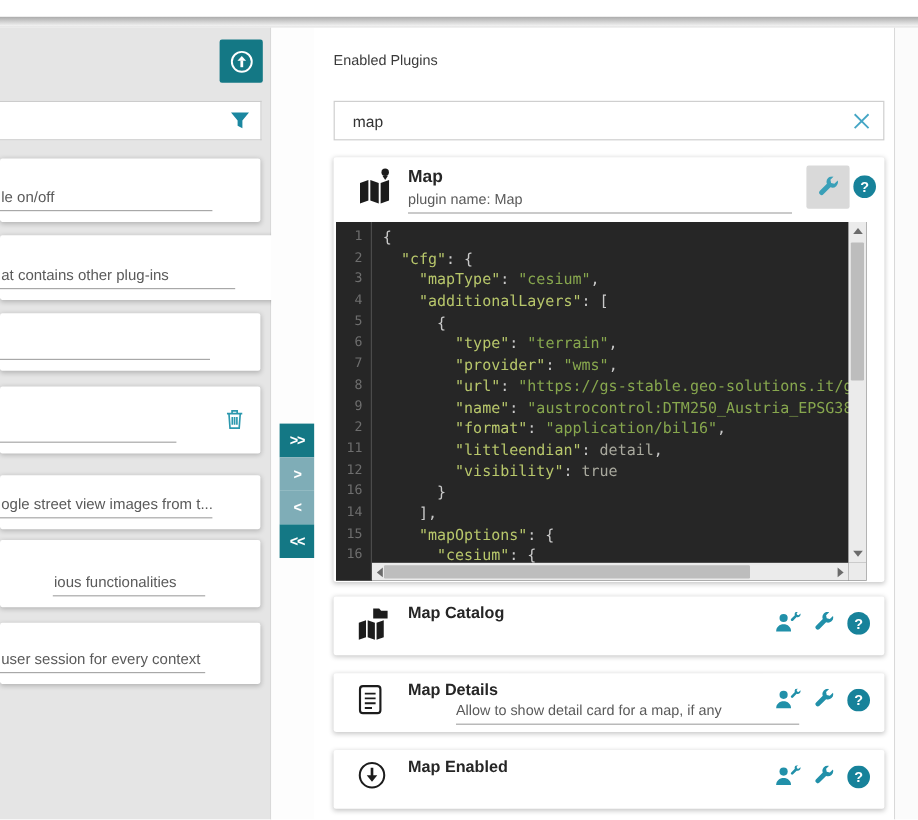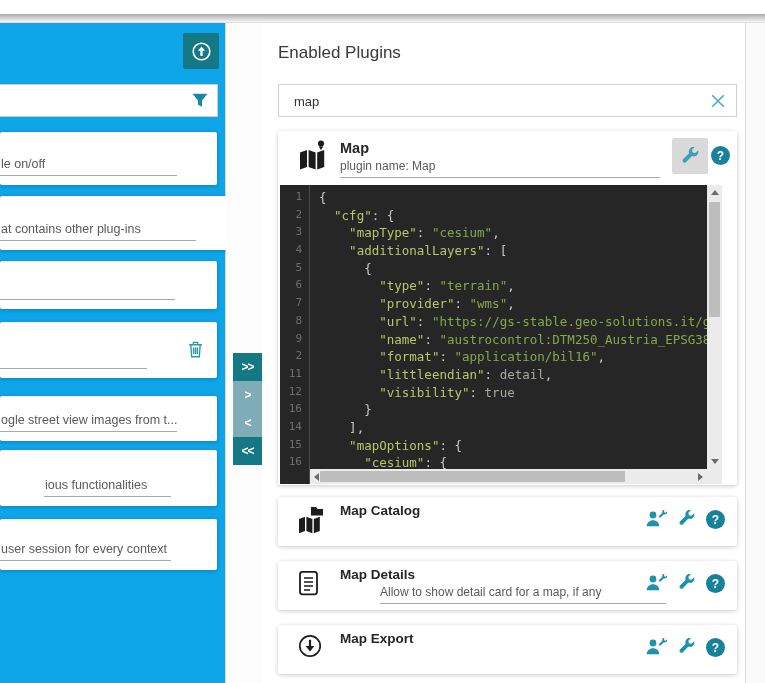--- a/index.html
+++ b/index.html
@@ -8,21 +8,21 @@
     background:#ffffff;font-family:"Liberation Sans",sans-serif;
     -webkit-font-smoothing:antialiased;
   }
   
   .top-white{position:absolute;left:0;top:0;width:765px;height:14px;background:#fff;z-index:5;}
   .top-shadow{position:absolute;left:0;top:14px;width:765px;height:9px;z-index:5;
     background:linear-gradient(to bottom,#ababab,rgba(255,255,255,0));}
   .top-line{position:absolute;left:0;top:22px;width:765px;height:1px;background:#e4e4e4;z-index:4;}
 
   
-  .left-panel{position:absolute;left:0;top:23px;width:225px;height:660px;background:#0ea5e9;border-right:1px solid #d9d9d9;}
+  .left-panel{position:absolute;left:0;top:23px;width:225px;height:660px;background:#e5e5e5;border-right:1px solid #d9d9d9;}
   .mid-gap{position:absolute;left:226px;top:23px;width:36px;height:660px;background:#fdfdfd;}
   .right-panel{position:absolute;left:262px;top:23px;width:483px;height:660px;background:#fff;border-right:1px solid #d9d9d9;}
   .right-gutter{position:absolute;left:746px;top:23px;width:19px;height:660px;background:#fbfbfb;}
 
   
   .upload-btn{position:absolute;left:183px;top:10px;width:36px;height:36px;background:#147885;border-radius:2px;cursor:pointer;display:flex;align-items:center;justify-content:center;}
   .filter-box{position:absolute;left:0;top:61px;width:218px;height:33px;background:#fff;border:1px solid #cccccc;border-left:none;box-sizing:border-box;}
   .filter-box input{position:absolute;left:6px;top:4px;width:170px;height:22px;border:none;outline:none;font:13px "Liberation Sans",sans-serif;color:#333;}
   .filter-icon{position:absolute;right:9px;top:8px;width:16px;height:15px;cursor:pointer;}
 
@@ -32,21 +32,21 @@
     border-bottom:1px solid #a8a8a8;padding:0 0 4px 1px;white-space:nowrap;overflow:hidden;}
   .lcard .trash{position:absolute;right:14px;top:19px;width:15px;height:17px;cursor:pointer;}
 
   
   .tbtn{position:absolute;left:233px;width:29px;height:28px;color:#fff;font:bold 12px "Liberation Sans",sans-serif;
     display:flex;align-items:center;justify-content:center;cursor:pointer;letter-spacing:-1px;}
   .tbtn.on{background:#147885;}
   .tbtn.off{background:#7fadb7;}
 
   
-  .rp-title{position:absolute;left:278px;top:43px;font-size:17px;color:#3a3a3a;}
+  .rp-title{position:absolute;left:278px;top:43px;font-size:12px;color:#3a3a3a;}
   .search-box{position:absolute;left:278px;top:84px;width:459px;height:33px;background:#fff;border:1px solid #cfcfcf;box-sizing:border-box;}
   .search-box input{position:absolute;left:13px;top:5px;width:400px;height:21px;border:none;outline:none;font:13px "Liberation Sans",sans-serif;color:#333;}
   .search-clear{position:absolute;right:10px;top:8px;width:16px;height:16px;cursor:pointer;}
 
   .pcard{position:absolute;background:#fff;border-radius:2px;box-shadow:0 1px 4px rgba(0,0,0,0.22);}
   .pcard .icon-wrap{position:absolute;left:20px;top:9px;}
   .pcard .title{position:absolute;left:62px;font-weight:bold;color:#262626;white-space:nowrap;}
   .pcard .pdesc{position:absolute;left:62px;font-size:12px;color:#5a5a5a;border-bottom:1px solid #a8a8a8;
     padding-bottom:4px;white-space:nowrap;overflow:hidden;}
   .act-icon{position:absolute;cursor:pointer;}
@@ -311,21 +311,21 @@
       </span>
     </div>
     <div class="pcard" style="left: 278px; top: 625px; width: 459px; height: 49px;">
       <div class="icon-wrap">
         <svg width="24" height="24" viewBox="0 0 24 24">
           <circle cx="12" cy="12" r="10.2" fill="none" stroke="#1c1c1c" stroke-width="1.7"></circle>
           <rect x="10.9" y="5.8" width="2.2" height="7" fill="#1c1c1c"></rect>
           <polygon points="7.6,12 16.4,12 12,17.4" fill="#1c1c1c"></polygon>
         </svg>
       </div>
-      <div class="title" style="top: 6px; font-size: 13.5px;">Map Export</div>
+      <div class="title" style="top: 6px; font-size: 13.5px;">Map Enabled</div>
       <span class="act-icon" style="left: 368px; top: 13px;">
         <svg width="22" height="17" viewBox="0 0 22 17">
           <g fill="#2190a9">
             <circle cx="7" cy="5" r="3.4"></circle>
             <path d="M0.8 16.2c0-3.7 2.8-5.9 6.2-5.9s6.2 2.2 6.2 5.9z"></path>
             <g transform="translate(12.2,-0.5) scale(0.58)">
               <path d="M15.2 3.1a4.1 4.1 0 0 1-5.4 5L4.6 13.3a1.8 1.8 0 0 1-2.6-2.6L7.2 5.5a4.1 4.1 0 0 1 5-5.4L9.8 2.5l.5 2.4 2.4.5 2.5-2.3z"></path>
             </g>
           </g>
         </svg>

